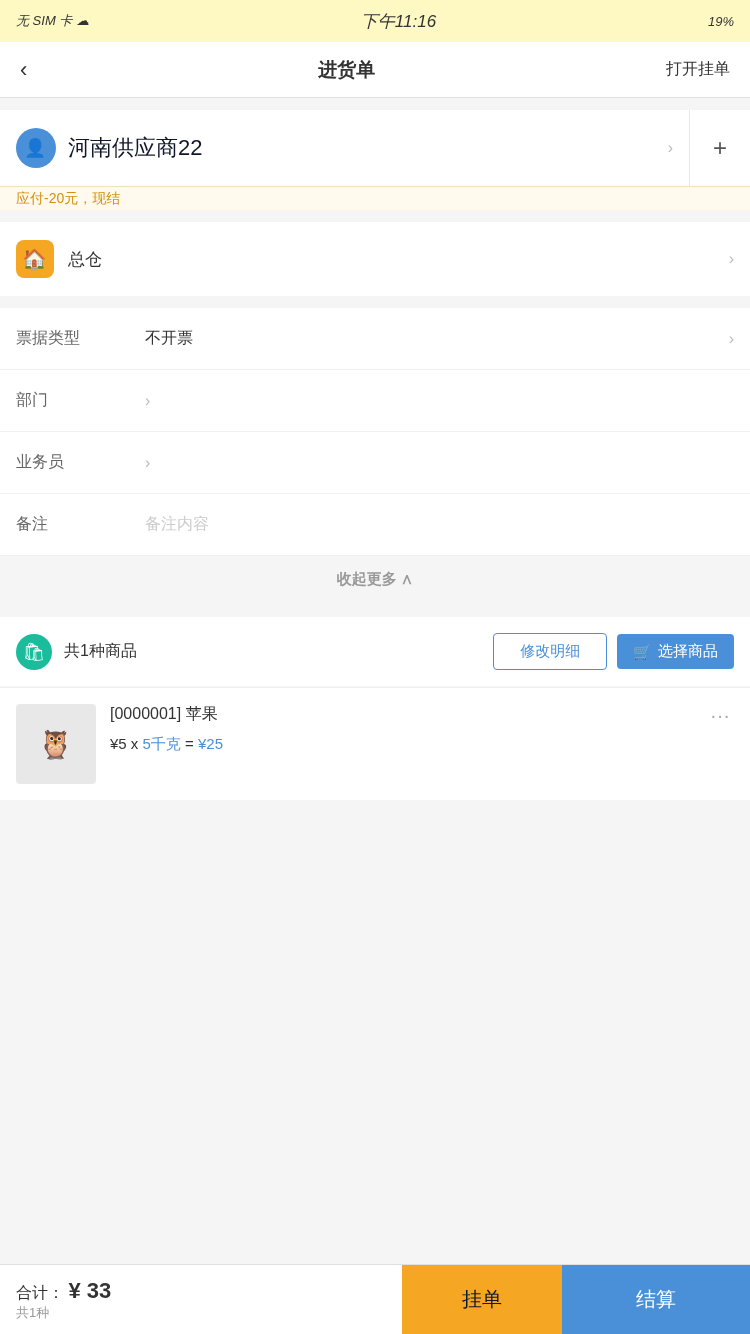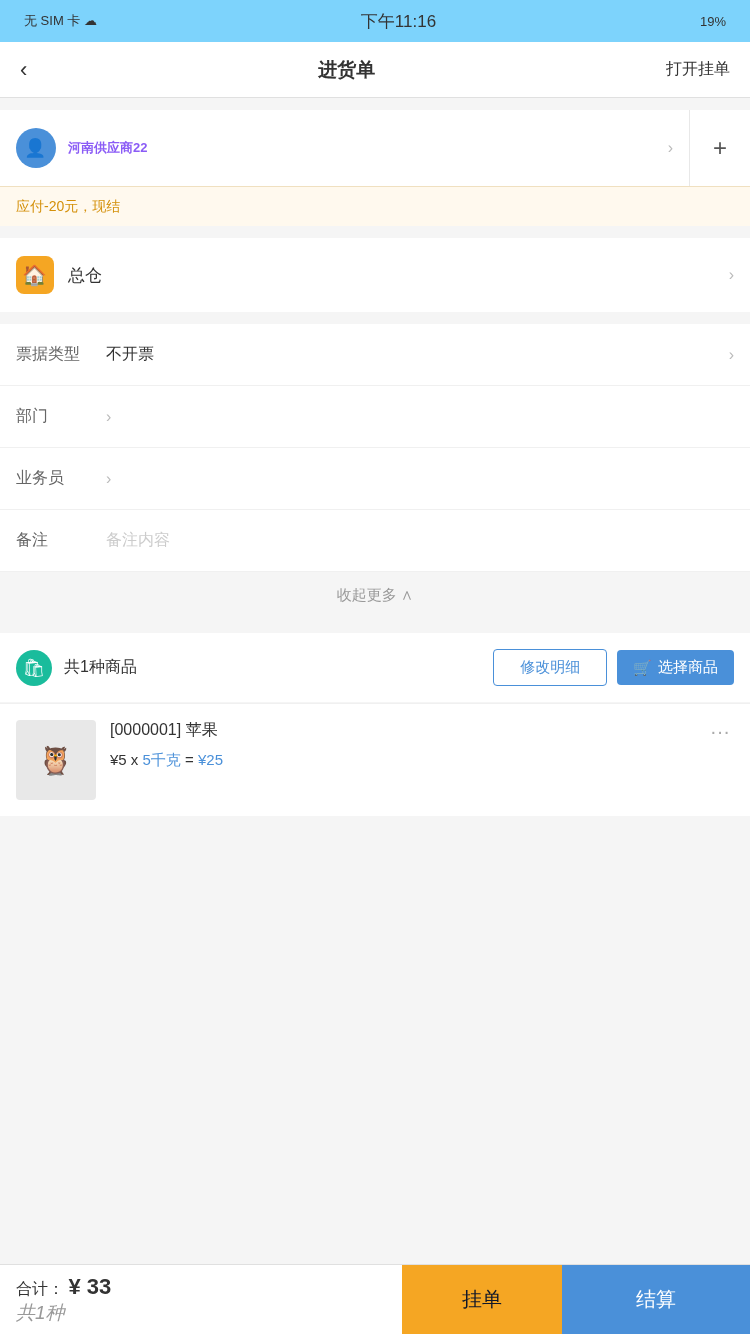--- a/index.html
+++ b/index.html
@@ -6,27 +6,28 @@
     * { box-sizing: border-box; margin: 0; padding: 0; }
     body {
       font-family: -apple-system, "PingFang SC", "Helvetica Neue", Arial, sans-serif;
       background: #f5f5f5;
       width: 750px;
       min-height: 1334px;
       overflow-x: hidden;
     }
     
     .status-bar {
-      background: #7dd3fc;
+      background: #fef9c3;
       height: 42px;
       display: flex;
       align-items: center;
       justify-content: space-between;
-      padding: 0 24px;
+      padding: 0 16px;
       font-size: 14px;
+      font-style: italic;
     }
     .status-left { font-size: 13px; color: #333; }
     .status-center { font-size: 17px; font-weight: 500; color: #333; }
     .status-right { font-size: 13px; color: #333; display: flex; align-items: center; gap: 4px; }
 
     
     .nav-bar {
       background: #fff;
       height: 56px;
       display: flex;
@@ -78,43 +79,42 @@
       background: #4a90d9;
       display: flex;
       align-items: center;
       justify-content: center;
       color: #fff;
       font-size: 18px;
       margin-right: 12px;
       flex-shrink: 0;
     }
     .supplier-name {
-      font-size: 13px;
-      color: #8b5cf6;
-      flex: 1;
-      font-weight: bold;
+      font-size: 22px;
+      color: #0f172a;
+      flex: 1;
     }
     .chevron {
       color: #bbb;
       font-size: 16px;
     }
     .supplier-add {
       width: 60px;
       display: flex;
       align-items: center;
       justify-content: center;
       cursor: pointer;
       font-size: 24px;
       color: #555;
     }
 
     
     .notice-bar {
       background: #fff9ee;
-      padding: 10px 16px;
+      padding: 2px 16px;
       border-top: 1px solid #f0e0c0;
     }
     .notice-text {
       font-size: 14px;
       color: #d4900a;
     }
 
     
     .warehouse-row {
       background: #fff;
@@ -142,20 +142,21 @@
     }
 
     
     .form-row {
       background: #fff;
       display: flex;
       align-items: center;
       padding: 20px 16px;
       border-bottom: 1px solid #f0f0f0;
       cursor: pointer;
+      gap: 39px;
     }
     .form-label {
       width: 90px;
       font-size: 16px;
       color: #666;
       flex-shrink: 0;
     }
     .form-value {
       flex: 1;
       font-size: 16px;
@@ -168,20 +169,21 @@
     }
 
     
     .collapse-bar {
       background: #f5f5f5;
       display: flex;
       align-items: flex-end;
       justify-content: center;
       padding: 14px;
       cursor: pointer;
+      font-weight: bold;
     }
     .collapse-text {
       font-size: 15px;
       color: #999;
     }
 
     
     .products-header {
       background: #fff;
       display: flex;
@@ -293,23 +295,22 @@
     .total-main {
       font-size: 16px;
       color: #333;
     }
     .total-amount {
       font-size: 22px;
       font-weight: 600;
       color: #333;
     }
     .total-sub {
-      font-size: 19px;
+      font-size: 13px;
       color: #999;
-      font-style: italic;
     }
     .btn-hang {
       width: 160px;
       height: 70px;
       background: #f5a623;
       color: #0f172a;
       font-size: 20px;
       display: flex;
       align-items: center;
       justify-content: center;

